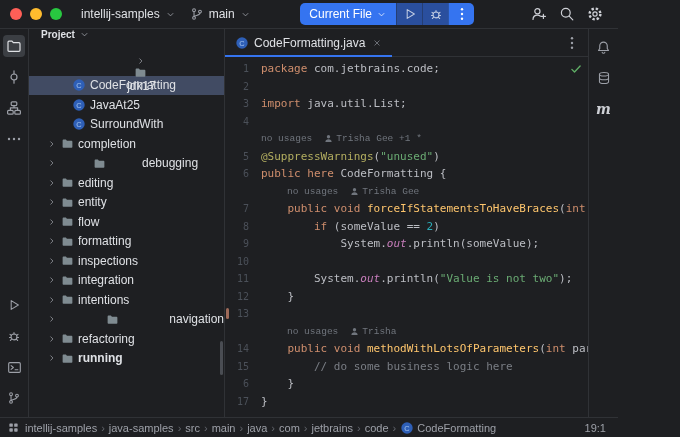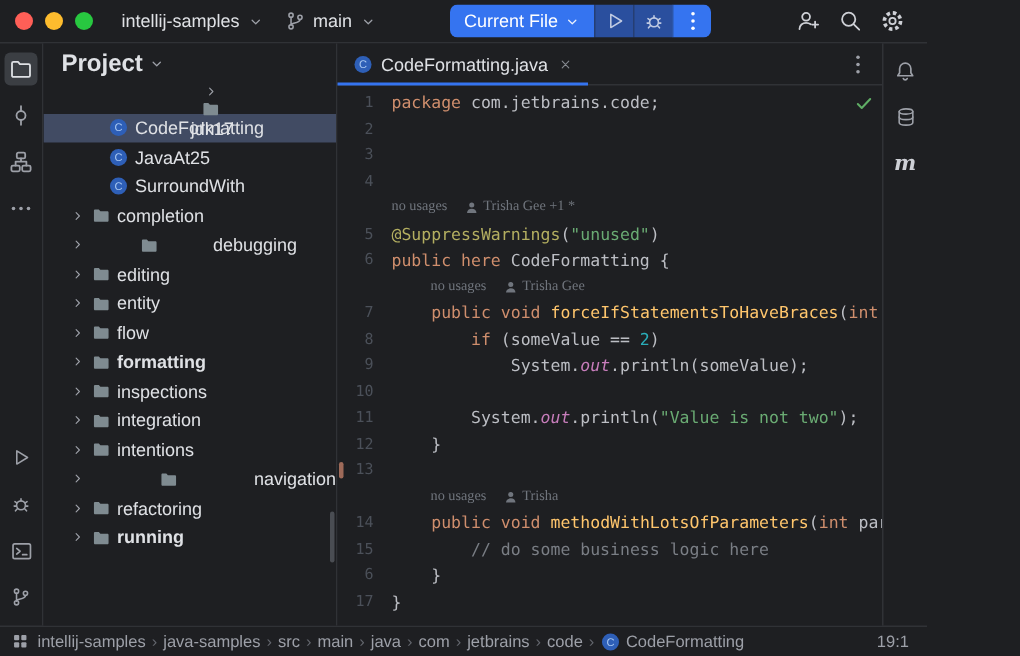--- a/index.html
+++ b/index.html
@@ -24,21 +24,21 @@
 .tbicon{width:26px;height:24px;display:flex;align-items:center;justify-content:center;border-radius:4px;color:#CED0D6;}
 
 .main{flex:1;display:flex;min-height:0;}
 .left-strip{width:29px;flex:none;border-right:1px solid #303236;display:flex;flex-direction:column;justify-content:space-between;align-items:center;padding:6px 0 8px;}
 .strip-group{display:flex;flex-direction:column;gap:9px;align-items:center;}
 .strip-btn{width:22px;height:22px;border-radius:4px;display:flex;align-items:center;justify-content:center;color:#9DA0A8;}
 .strip-btn.active{background:#3B3E43;color:#DFE1E5;}
 .maven-m{font-family:"DejaVu Serif",serif;font-style:italic;font-weight:bold;font-size:14px;color:#CED0D6;line-height:1;}
 
 .project-panel{width:196px;flex:none;display:flex;flex-direction:column;border-right:1px solid #303236;position:relative;background:#1E1F22;}
-.pp-header{height:27px;flex:none;display:flex;align-items:center;gap:4px;padding:0 12px;font-weight:700;font-size:16px;}
+.pp-header{height:27px;flex:none;display:flex;gap:4px;padding:0 12px;font-weight:700;font-size:10px;}
 .tree{flex:1;overflow:hidden;}
 .tree-row{height:19.5px;display:flex;align-items:center;white-space:nowrap;color:#DFE1E5;font-size:12px;}
 .tree-row.selected{background:var(--selection,#414B63);}
 .tchev{width:13px;flex:none;display:inline-flex;justify-content:center;color:#9DA0A8;}
 .ticon{width:18px;flex:none;display:inline-flex;justify-content:center;}
 .tlabel{padding-left:2px;}
 .pp-scroll{position:absolute;right:1px;top:312px;width:3px;height:34px;border-radius:2px;background:#4A4D53;}
 
 .editor-pane{flex:1;min-width:0;display:flex;flex-direction:column;position:relative;background:#1E1F22;}
 .tab-bar{height:28px;flex:none;display:flex;align-items:center;border-bottom:1px solid #303236;}
@@ -51,21 +51,21 @@
 .gnum{width:36px;flex:none;text-align:right;padding-right:12px;color:#4B5059;font-size:10px;}
 .ctext{white-space:pre;color:#BCBEC4;}
 .tk-kw{color:var(--kw,#CF8E6D);}
 .tk-str{color:var(--str,#6AAB73);}
 .tk-num{color:var(--num,#2AACB8);}
 .tk-ann{color:var(--ann,#B3AE60);}
 .tk-cmt{color:var(--cmt,#7A7E85);}
 .tk-mth{color:var(--mth,#FFC66D);}
 .tk-fld{color:var(--fld,#C77DBB);font-style:italic;}
 .tk-pl{color:#BCBEC4;}
-.inlay-row .ctext{font-family:Liberation Serif, serif;font-size:9.5px;color:#70757D;display:inline-flex;align-items:center;white-space:nowrap;}
+.inlay-row .ctext{font-family:Liberation Mono, monospace;font-size:9.5px;color:#70757D;display:inline-flex;align-items:center;white-space:nowrap;}
 .inlay-author{margin-left:12px;display:inline-flex;align-items:center;gap:3px;}
 .vcs-marker{position:absolute;left:1px;top:3px;width:3px;height:11px;border-radius:2px;background:#9E6A59;}
 .check{position:absolute;top:34px;right:6px;display:inline-flex;}
 
 .right-strip{width:30px;flex:none;border-left:1px solid #303236;display:flex;flex-direction:column;align-items:center;gap:9px;padding-top:7px;}
 
 .statusbar{height:20px;flex:none;display:flex;align-items:center;gap:6px;padding:0 12px 0 8px;border-top:1px solid #303236;font-size:11px;color:#9DA0A8;}
 .sb-ic{display:inline-flex;color:#9DA0A8;}
 .bc{display:flex;align-items:center;white-space:nowrap;overflow:hidden;}
 .bitem{display:inline-flex;align-items:center;gap:3px;}
@@ -357,21 +357,21 @@
                 <path d="M6 4.5L9.5 8 6 11.5" stroke="currentColor" stroke-width="1.2" fill="none" stroke-linecap="round" stroke-linejoin="round"></path>
               </svg>
             </span>
             <span class="ticon">
               <svg width="13" height="13" viewBox="0 0 16 16">
                 <path d="M2 4.2c0-.6.4-1 1-1h3l1.3 1.5H13c.6 0 1 .4 1 1v6.6c0 .6-.4 1-1 1H3c-.6 0-1-.4-1-1z" fill="#7F8B91"></path>
               </svg>
             </span>
             <span class="tlabel">flow</span>
           </div>
-          <div class="tree-row" style="padding-left: 16px; font-weight: bold;">
+          <div class="tree-row" style="padding-left: 16px;">
             <span class="tchev">
               <svg width="10" height="10" viewBox="0 0 16 16">
                 <path d="M6 4.5L9.5 8 6 11.5" stroke="currentColor" stroke-width="1.2" fill="none" stroke-linecap="round" stroke-linejoin="round"></path>
               </svg>
             </span>
             <span class="ticon">
               <svg width="13" height="13" viewBox="0 0 16 16">
                 <path d="M2 4.2c0-.6.4-1 1-1h3l1.3 1.5H13c.6 0 1 .4 1 1v6.6c0 .6-.4 1-1 1H3c-.6 0-1-.4-1-1z" fill="#7F8B91"></path>
               </svg>
             </span>
@@ -487,20 +487,21 @@
           <div class="crow">
             <span class="gnum">1</span>
             <span class="ctext"><span class="tk-kw">package</span><span class="tk-pl"> com.jetbrains.code;</span></span>
           </div>
           <div class="crow">
             <span class="gnum">2</span>
             <span class="ctext"></span>
           </div>
           <div class="crow">
             <span class="gnum">3</span>
+            <span class="ctext"><span class="tk-kw">import</span><span class="tk-pl"> java.util.List;</span></span>
           </div>
           <div class="crow">
             <span class="gnum">4</span>
             <span class="ctext"></span>
           </div>
           <div class="crow inlay-row">
             <span class="gnum"></span>
             <span class="ctext" style="padding-left:0px">
               <span class="inlay-usages">no usages</span>
               <span class="inlay-author"><svg width="9" height="9" viewBox="0 0 16 16">

